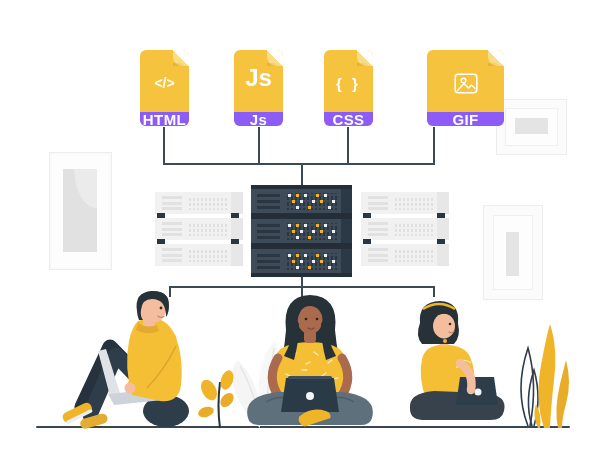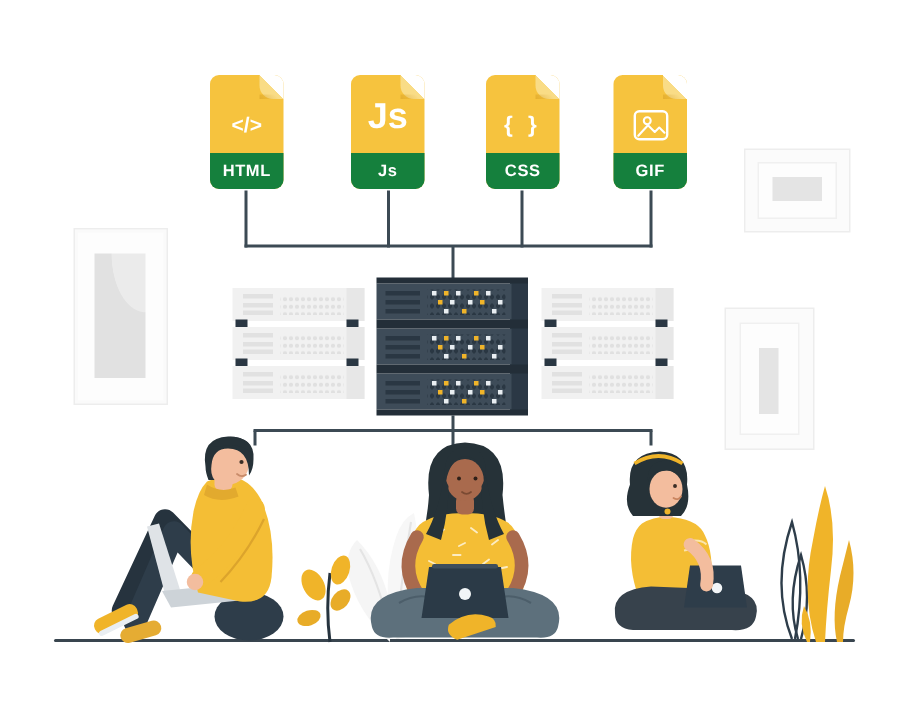--- a/index.html
+++ b/index.html
@@ -8,29 +8,29 @@
   .stage{position:absolute;left:0;top:0;width:604px;height:468px;}
 
   
   .file-icon{position:absolute;width:49px;height:76px;top:50px;z-index:3;}
   .fi-body{position:absolute;inset:0;background:#F6C33E;border-radius:6px;}
   .fi-fold{position:absolute;top:0;right:0;width:16px;height:16px;
            background:linear-gradient(45deg,#F9DC86 49%,#FFFFFF 50%);
            border-radius:0 6px 0 9px;}
   .fi-fold::before{content:"";position:absolute;left:0;bottom:0;width:16px;height:3px;
            background:linear-gradient(45deg,rgba(206,150,30,.45),rgba(206,150,30,0) 70%);}
-  .fi-band{position:absolute;left:0;right:0;bottom:0;height:24px;background:#15803d;
+  .fi-band{position:absolute;left:0;right:0;bottom:0;height:14px;background:#8b5cf6;
            border-radius:0 0 6px 6px;display:flex;align-items:center;justify-content:center;
-           color:#fff;font-size:11px;font-weight:bold;letter-spacing:.4px;}
+           color:#fff;font-size:15px;font-weight:bold;letter-spacing:.4px;}
   .fi-glyph{position:absolute;left:0;right:0;top:14px;height:38px;display:flex;
            align-items:center;justify-content:center;color:#fff;font-weight:bold;}
   .fi-glyph.g-code{font-size:14px;}
   .fi-glyph.g-js{font-size:24px;top:4px;height:48px;}
   .fi-glyph.g-braces{font-size:15px;letter-spacing:3px;}
-  .icon-html{left:140px;} .icon-js{left:234px;text-align:center;} .icon-css{left:324px;} .icon-gif{left:409px;}
+  .icon-html{left:140px;} .icon-js{left:234px;text-align:center;} .icon-css{left:324px;} .icon-gif{left:427px;padding-left:28px;}
 
   
   .connectors{position:absolute;left:0;top:0;z-index:1;}
 
   
   .rack-dark{position:absolute;left:251px;top:185px;width:101px;height:92px;z-index:2;}
   .rd-side{position:absolute;right:0;top:2px;bottom:2px;width:12px;background:#2B3845;}
   .rd-cap{position:absolute;left:0;width:101px;background:#232E38;}
   .rd-cap.c1{top:0;height:4px;} .rd-cap.c2{top:28px;height:6px;}
   .rd-cap.c3{top:58px;height:6px;} .rd-cap.c4{bottom:0;height:4px;}

